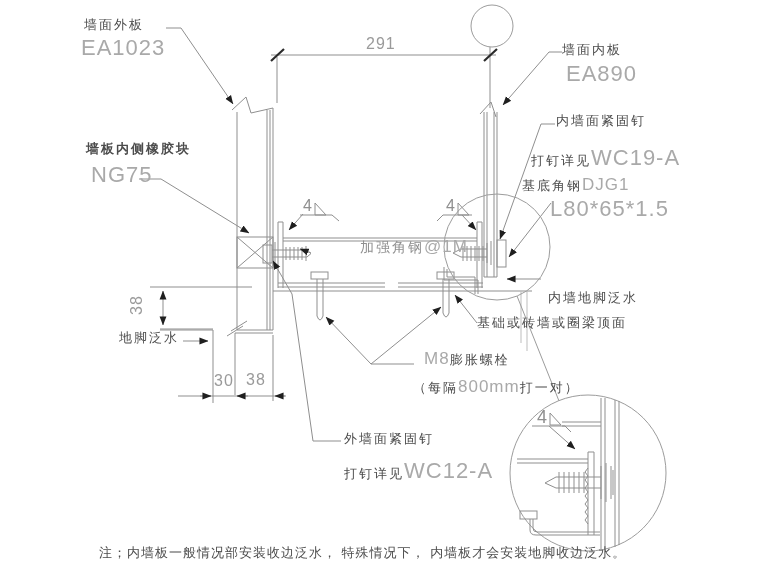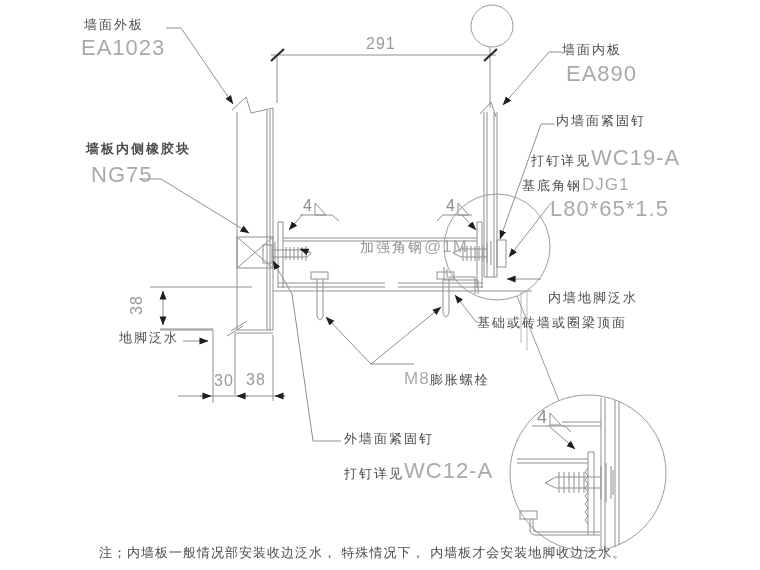--- a/index.html
+++ b/index.html
@@ -184,22 +184,25 @@
 <div class="lbl code" style="left:550px;top:198px;">L80*65*1.5</div>
 
 <div class="lbl" style="left:312px;top:238px;margin-left:48px;">
   <span class="cnlight">加强角钢</span><span class="code-s">@1M</span>
 </div>
 
 <div class="lbl cn" style="left:548px;top:291px;">内墙地脚泛水</div>
 
 <div class="lbl cn" style="left:477px;top:316px;">基础或砖墙或圈梁顶面</div>
 
-<div class="lbl" style="left:404px;top:350px;margin-top:20px;">
+<div class="lbl" style="left:424px;top:350px;">
   <span class="code-s">M8</span><span class="cn">膨胀螺栓</span>
+</div>
+<div class="lbl" style="left:413px;top:378px;">
+  <span class="cn">（每隔</span><span class="code-s">800mm</span><span class="cn">打一对）</span>
 </div>
 
 <div class="lbl cn" style="left:344px;top:432px;">外墙面紧固钉</div>
 <div class="lbl" style="left:344px;top:460px;">
   <span class="cn">打钉详见</span><span class="code">WC12-A</span>
 </div>
 
 <div class="lbl cn" style="left:119px;top:331px;text-align:center;">地脚泛水</div>
 
 <div class="lbl dim v38" style="left:124px;top:297px;">38</div>

